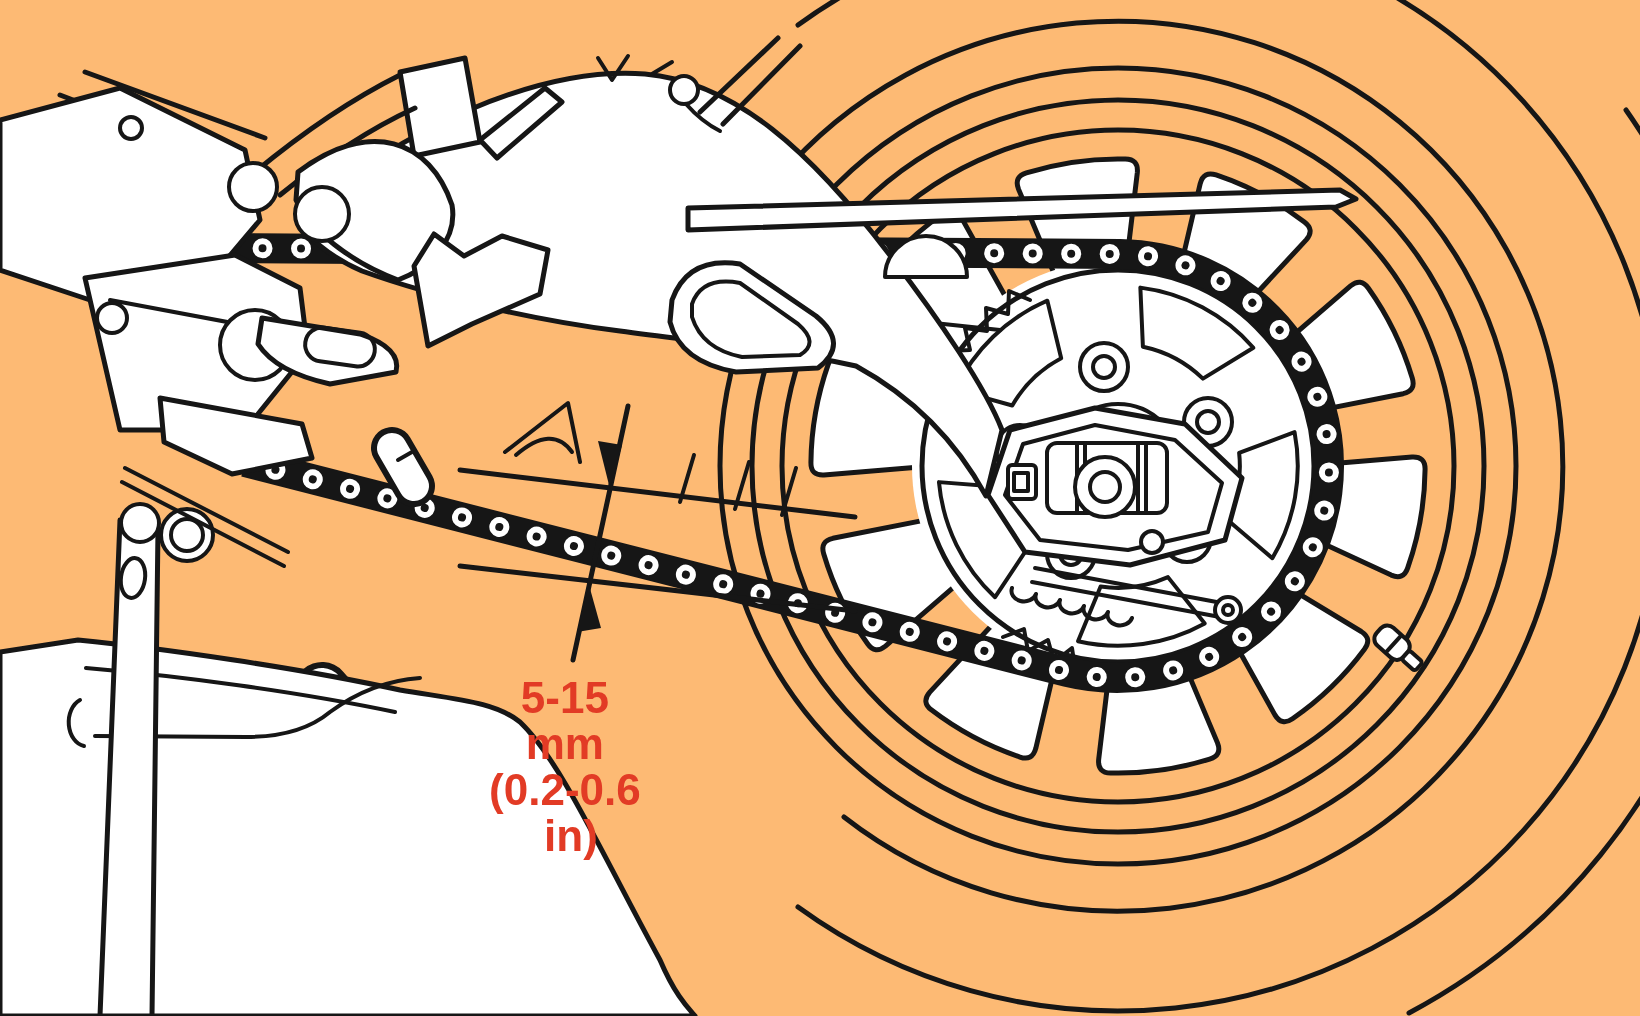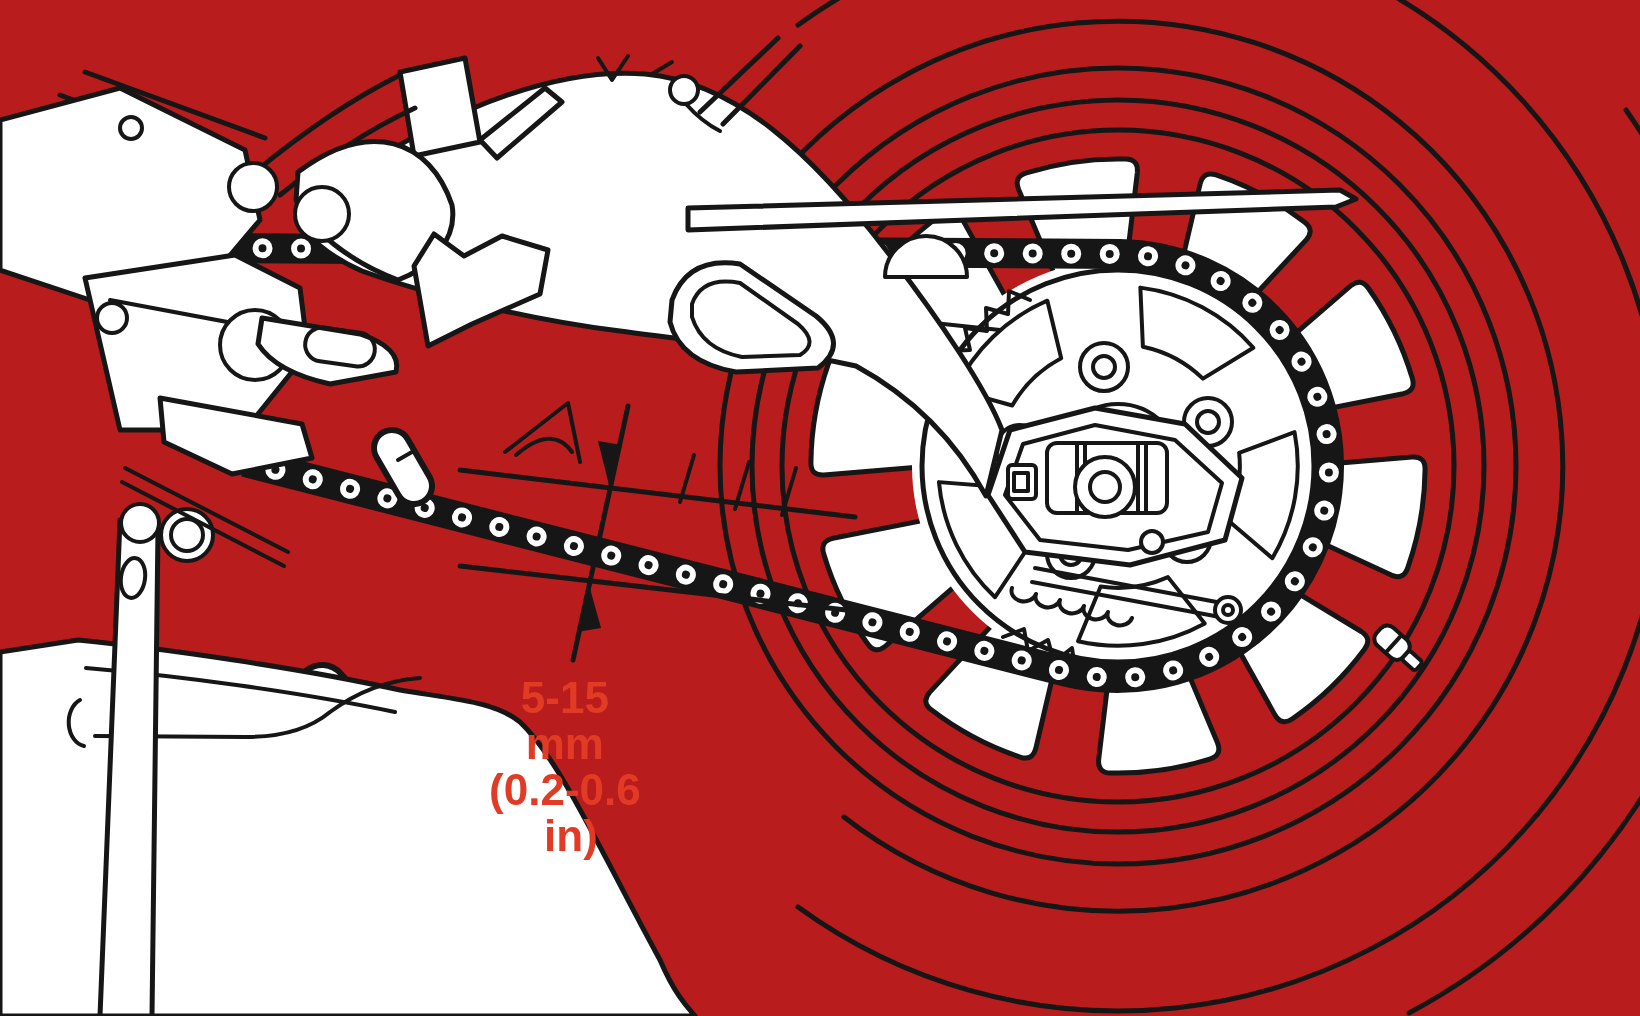--- a/index.html
+++ b/index.html
@@ -1,16 +1,16 @@
 <!DOCTYPE html>
 <html><head>
 <meta charset="utf-8">
 <style>
   html,body{margin:0;padding:0;background:#fff;}
-  .stage{position:relative;width:1640px;height:1016px;background:#b91c1c;overflow:hidden;
+  .stage{position:relative;width:1640px;height:1016px;background:#fdba74;overflow:hidden;
          font-family:"Liberation Sans", sans-serif;}
   svg{position:absolute;left:0;top:0;}
   .ln{fill:none;stroke:#161616;stroke-width:5;stroke-linecap:round;stroke-linejoin:round;}
   .ln4{fill:none;stroke:#161616;stroke-width:4;stroke-linecap:round;stroke-linejoin:round;}
   .wh{fill:#ffffff;stroke:#161616;stroke-width:5;stroke-linecap:round;stroke-linejoin:round;}
   .wh4{fill:#ffffff;stroke:#161616;stroke-width:4;stroke-linecap:round;stroke-linejoin:round;}
   .blk{fill:#161616;stroke:none;}
   .dim-text{font-family:"Liberation Sans", sans-serif;font-weight:bold;font-size:44px;text-anchor:middle;}
 </style>
 </head>

